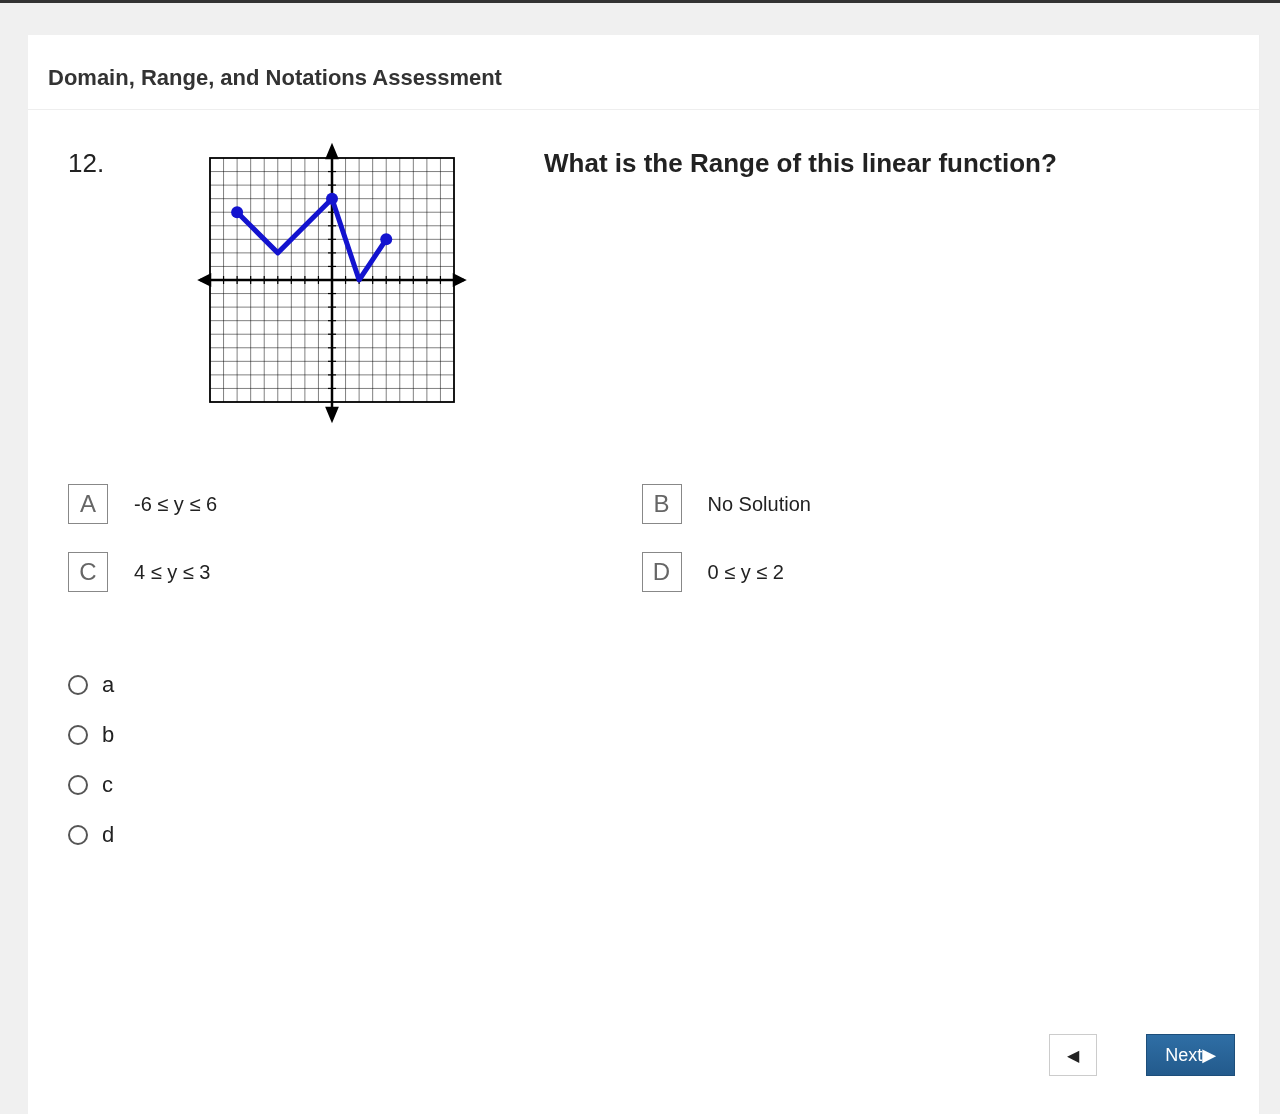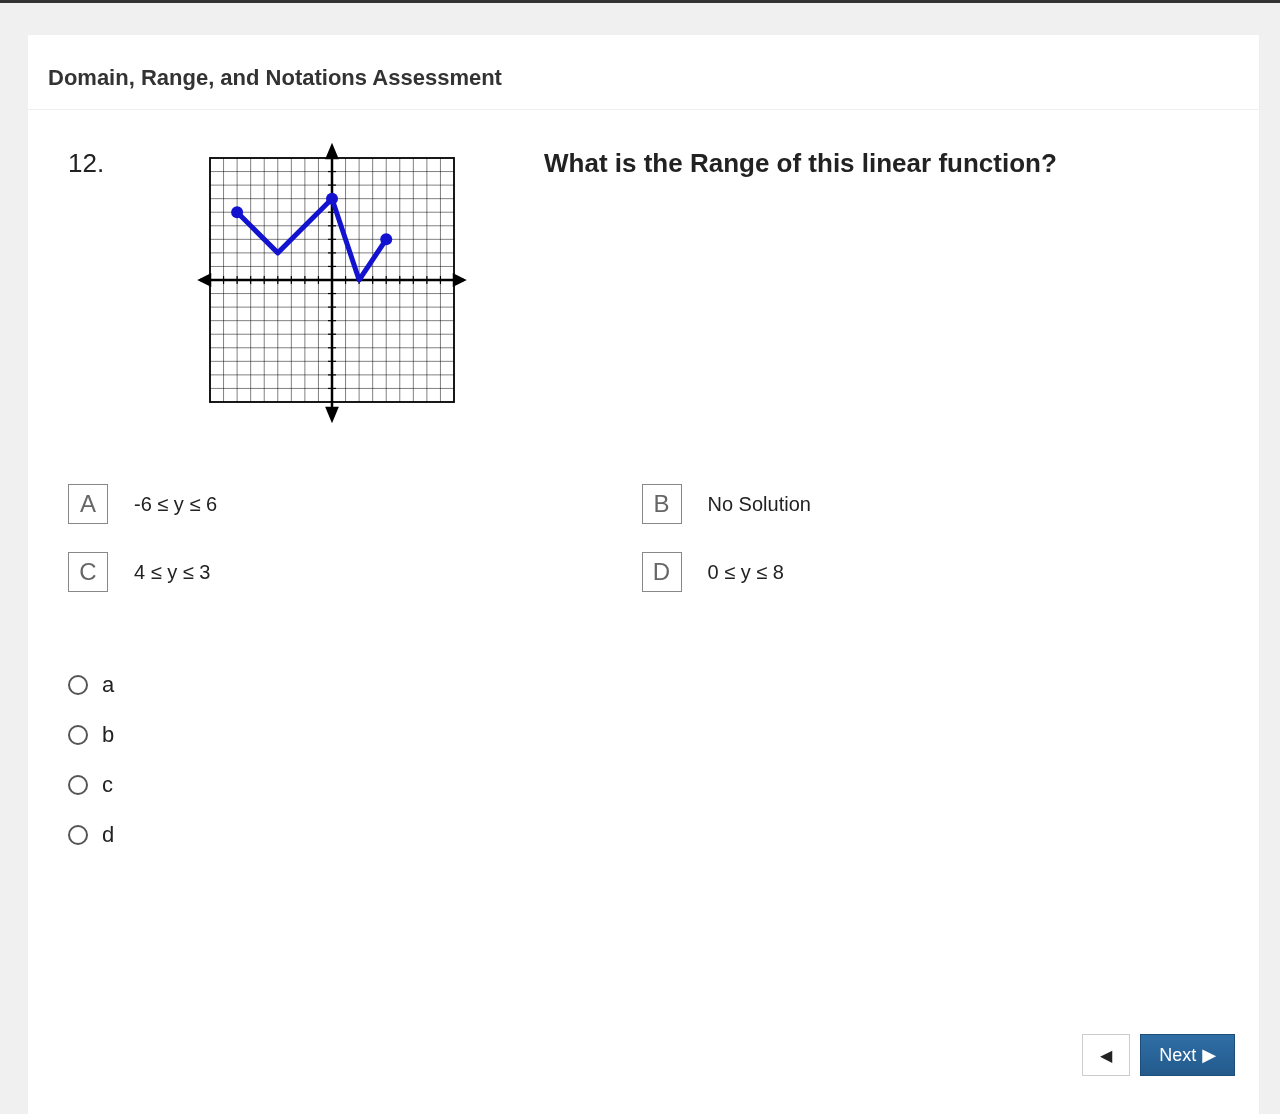--- a/index.html
+++ b/index.html
@@ -154,23 +154,23 @@
   }
   .nav-next {
     height: 42px;
     background: #2a6496;
     background: linear-gradient(#2f6ea5,#235a8c);
     color: #fff;
     border: 1px solid #1d4e7a;
     padding: 0 18px;
     display: flex;
     align-items: center;
-    gap: 6px;
     cursor: pointer;
     font-size: 18px;
+    margin-left: 39px;
   }
 
   
   .graph-svg {
     display: block;
   }
 </style>
 </head>
 <body>
 
@@ -306,21 +306,21 @@
       <div class="choice">
         <div class="choice-letter">B</div>
         <div class="choice-text">No Solution</div>
       </div>
       <div class="choice">
         <div class="choice-letter">C</div>
         <div class="choice-text">4 ≤ y ≤ 3</div>
       </div>
       <div class="choice">
         <div class="choice-letter">D</div>
-        <div class="choice-text">0 ≤ y ≤ 8</div>
+        <div class="choice-text">0 ≤ y ≤ 2</div>
       </div>
     </div>
 
     <div class="radios">
       <label class="radio-row">
         <span class="radio-circle"></span>
         <span class="radio-label">a</span>
       </label>
       <label class="radio-row">
         <span class="radio-circle"></span>

